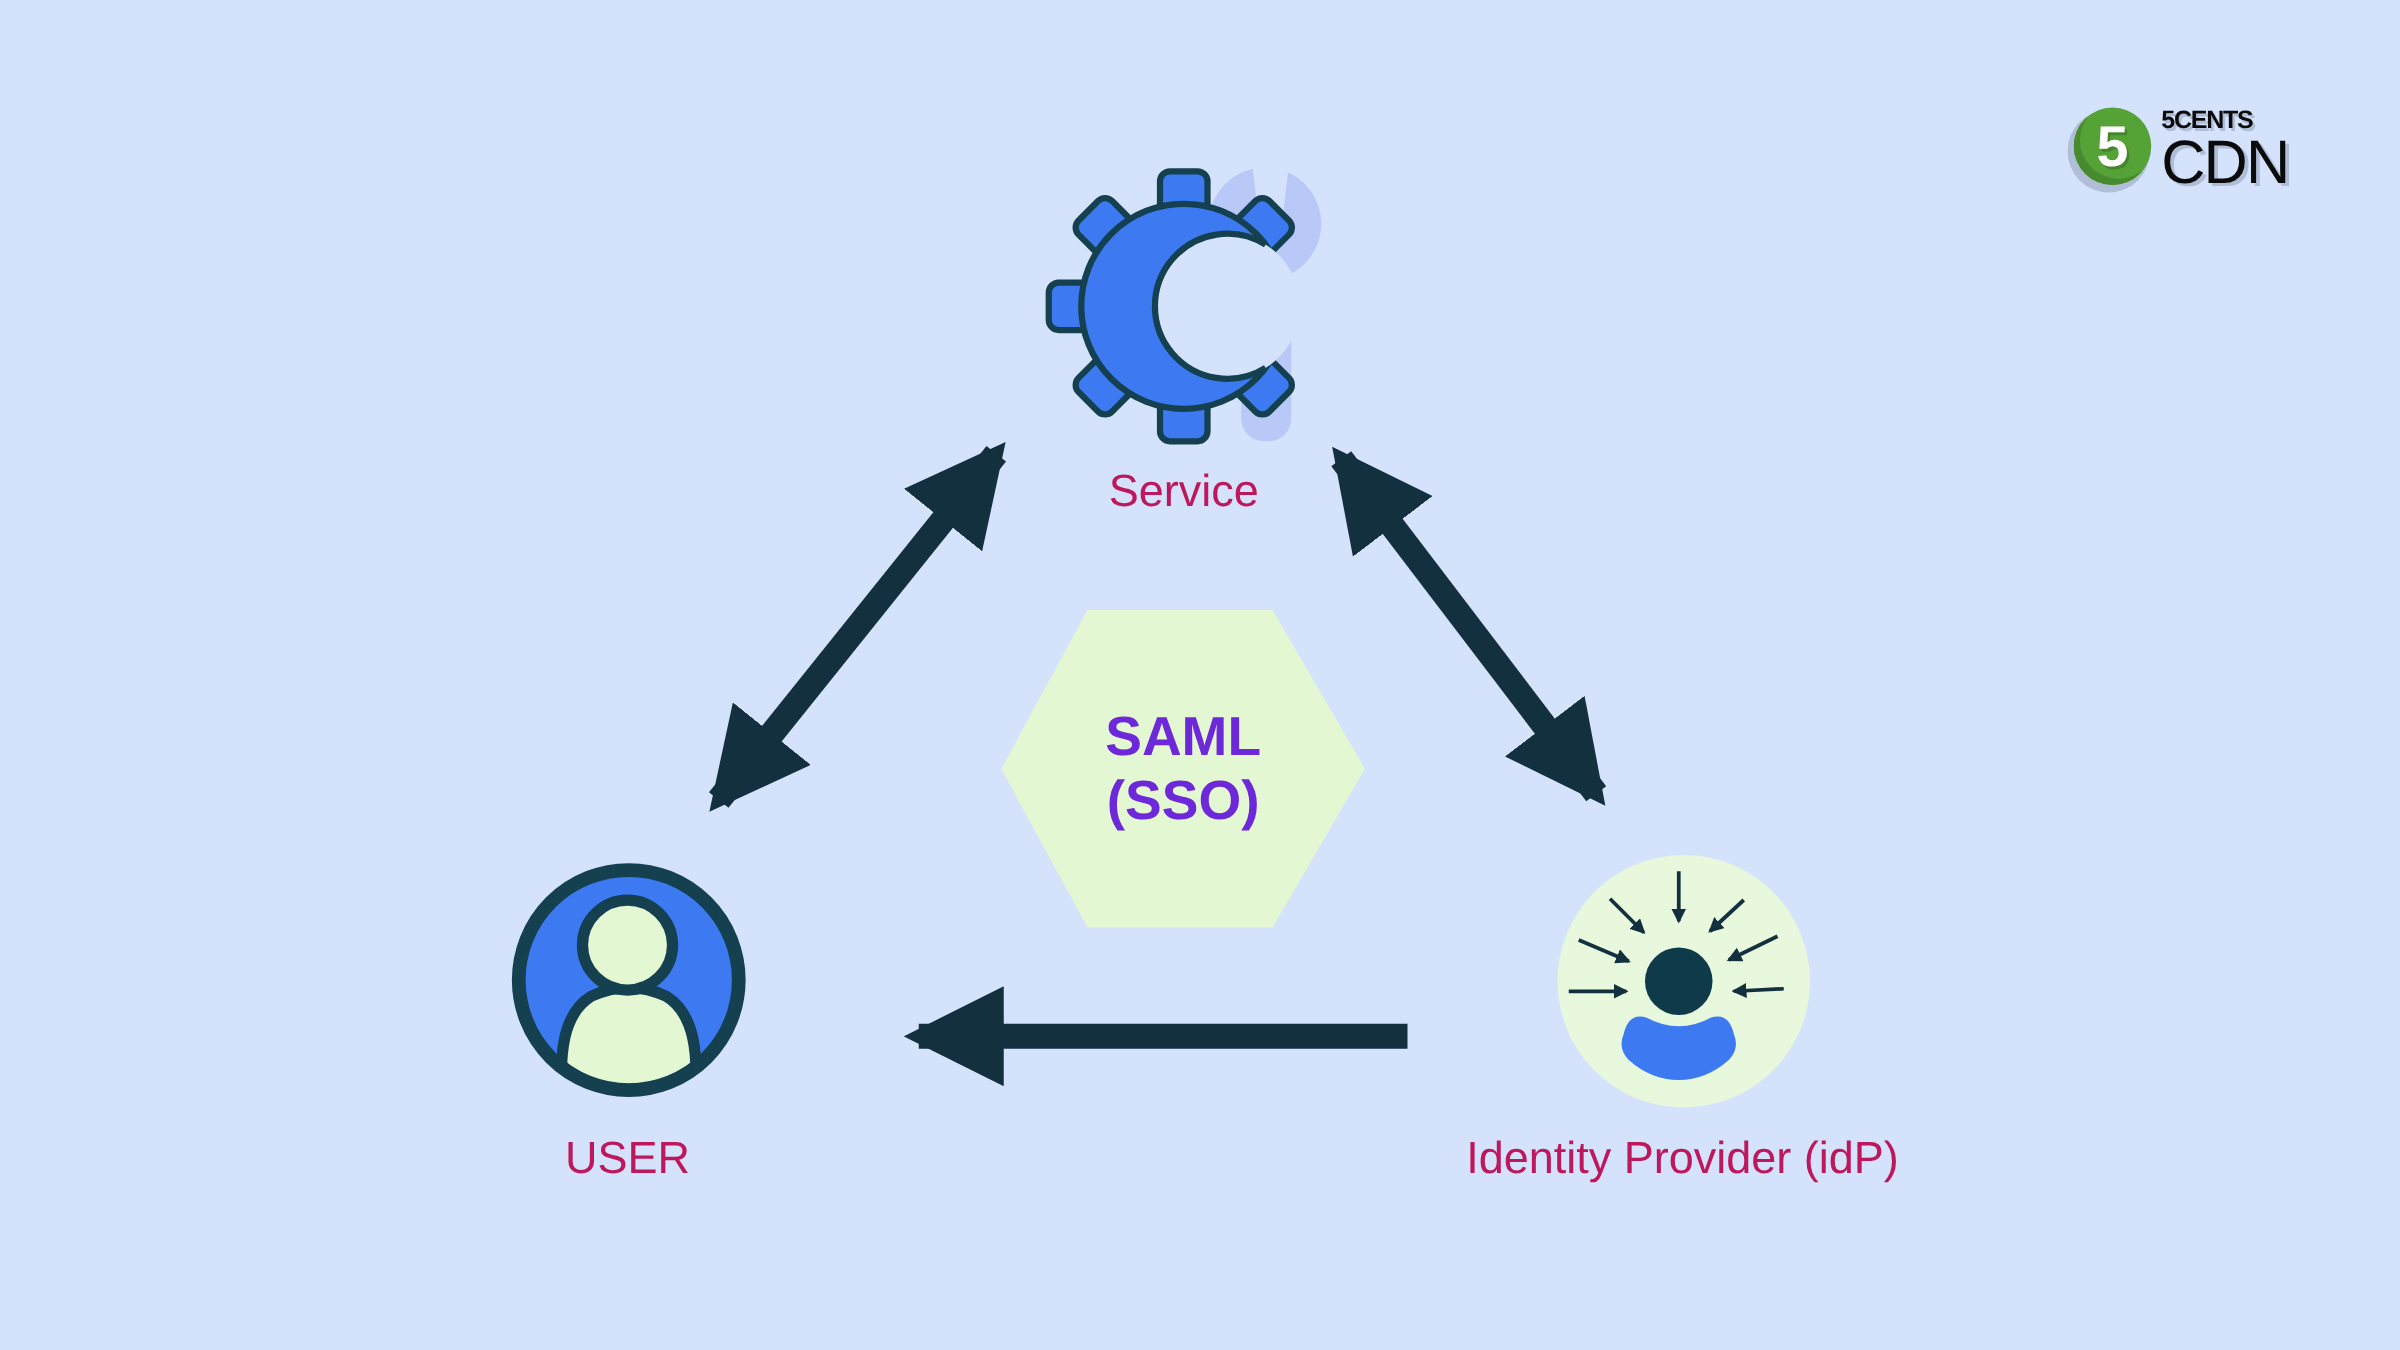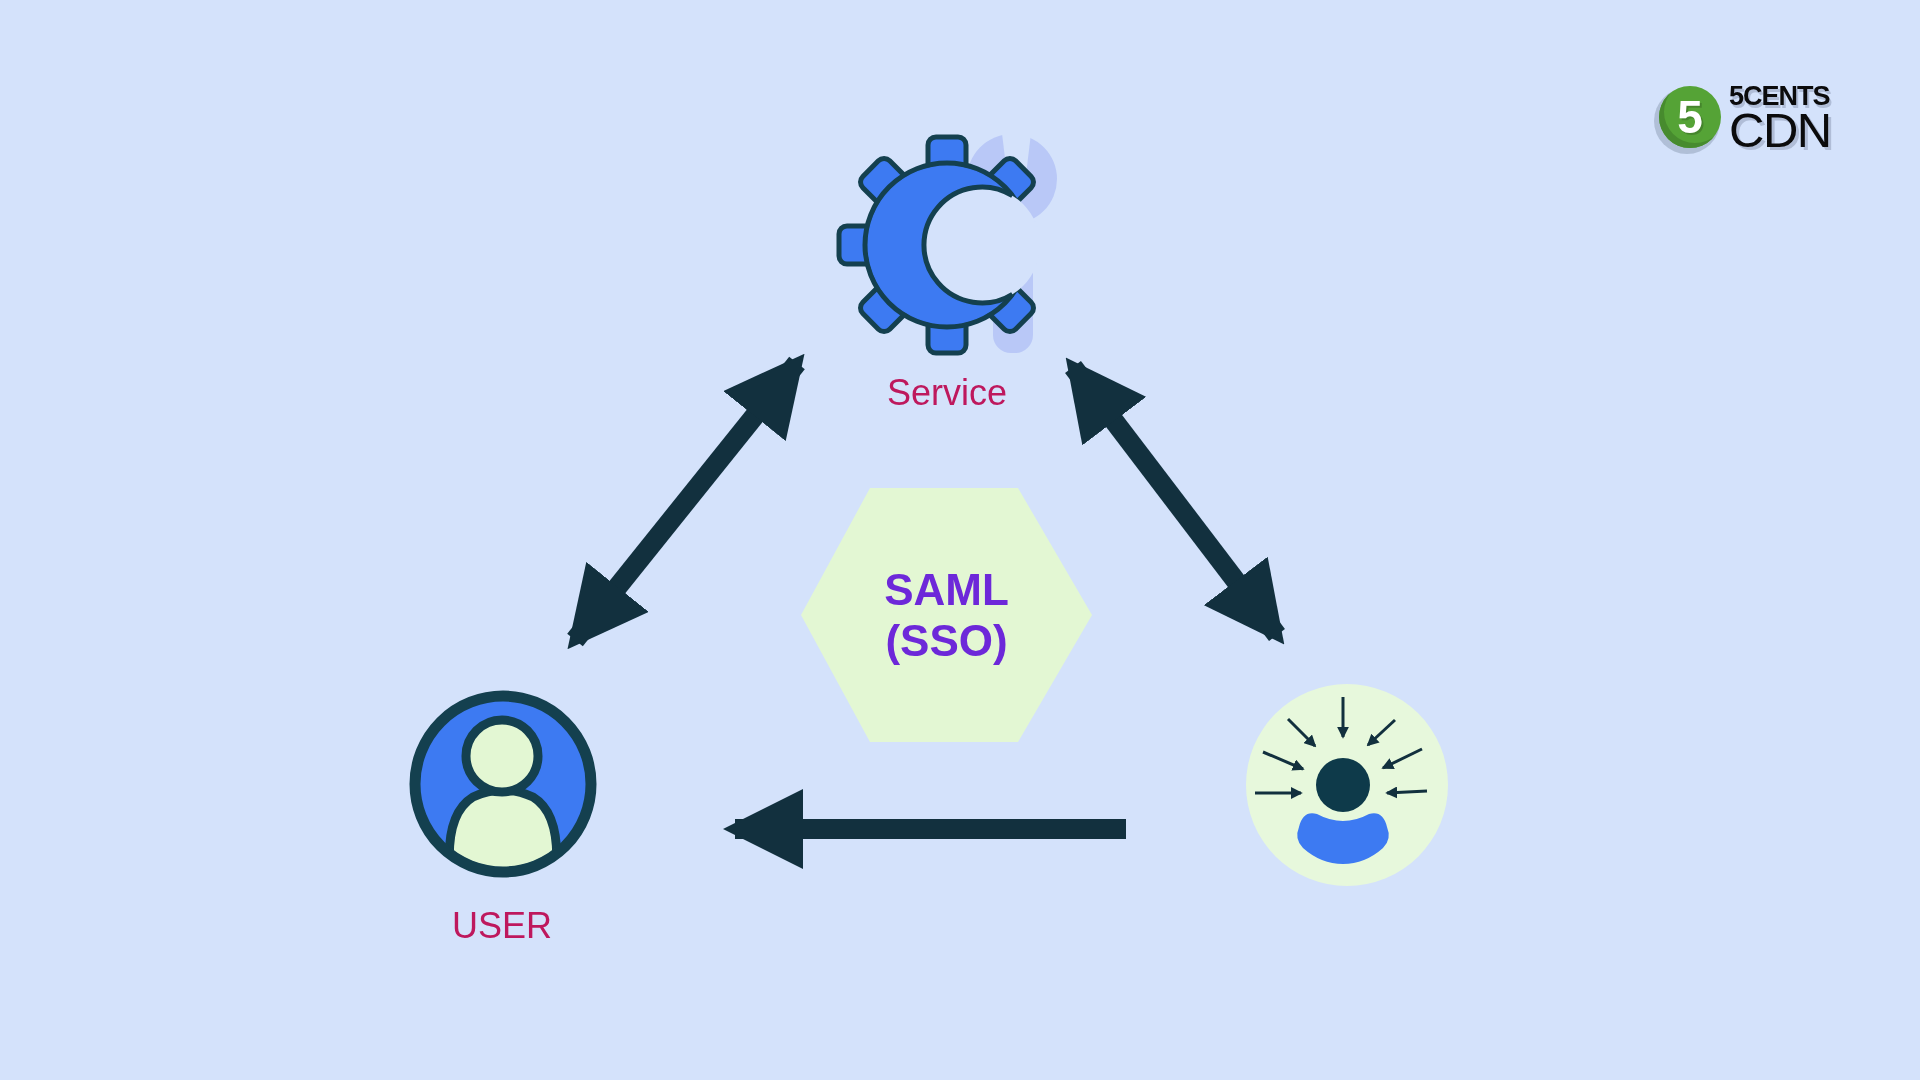--- a/index.html
+++ b/index.html
@@ -26,21 +26,21 @@
   .logo{position:absolute;left:1659px;top:83px;display:flex;align-items:flex-start;}
   .logo-badge{
     width:62px;height:62px;border-radius:50%;background:#55A336;
     box-shadow:inset 5px -5px 0 #478B2E, -3px 4px 0 2px rgba(110,125,150,0.35);
     color:#FFFFFF;font-size:46px;font-weight:700;line-height:62px;
     text-align:center;margin-top:3px;
     text-shadow:2px 2px 0 rgba(0,0,0,0.18);
   }
   .logo-text{margin-left:8px;color:#0B0B0C;}
   .logo-top{
-    font-size:27px;font-weight:800;letter-spacing:-1px;line-height:27px;
+    font-size:20px;font-weight:800;letter-spacing:-1px;line-height:27px;
     text-shadow:2px 3px 0 rgba(110,120,150,0.35);
   }
   .logo-bottom{
     font-size:49px;font-weight:400;letter-spacing:-1.5px;line-height:40px;
     text-shadow:3px 3px 0 rgba(110,120,150,0.35);
   }
 </style>
 </head>
 <body>
 
@@ -115,20 +115,21 @@
       <line x1="18" y1="118" x2="64" y2="118" marker-end="url(#ah)"></line>
       <line x1="26" y1="77" x2="66" y2="94" marker-end="url(#ah)"></line>
       <line x1="51" y1="44" x2="78" y2="71" marker-end="url(#ah)"></line>
       <line x1="106" y1="22" x2="106" y2="62" marker-end="url(#ah)"></line>
       <line x1="158" y1="45" x2="131" y2="70" marker-end="url(#ah)"></line>
       <line x1="185" y1="74" x2="146" y2="93" marker-end="url(#ah)"></line>
       <line x1="190" y1="116" x2="150" y2="118" marker-end="url(#ah)"></line>
     </g>
   </svg>
 
+  <div class="label label-idp">Identity Provider (idP)</div>
 
   <div class="logo">
     <div class="logo-badge">5</div>
     <div class="logo-text">
       <div class="logo-top">5CENTS</div>
       <div class="logo-bottom">CDN</div>
     </div>
   </div>
 
 </div>

